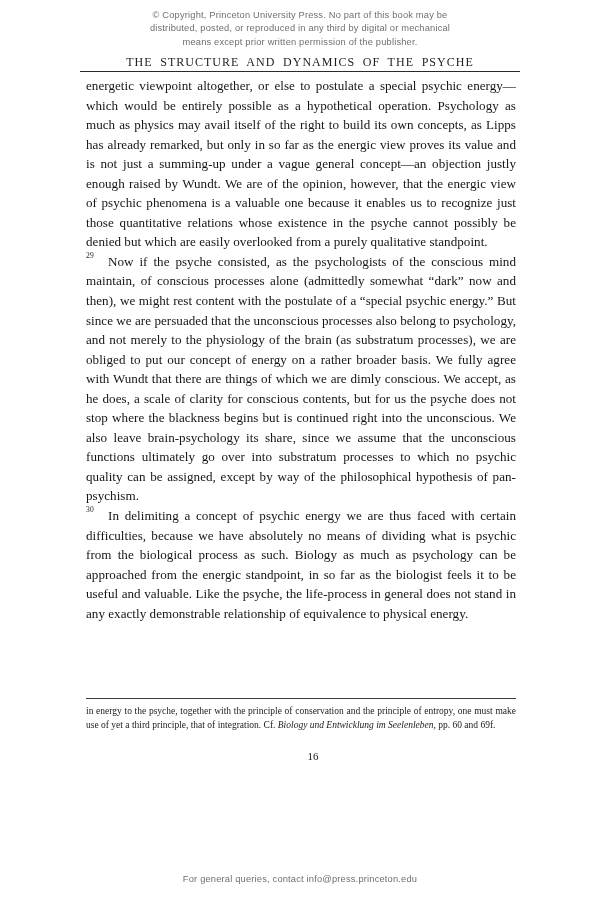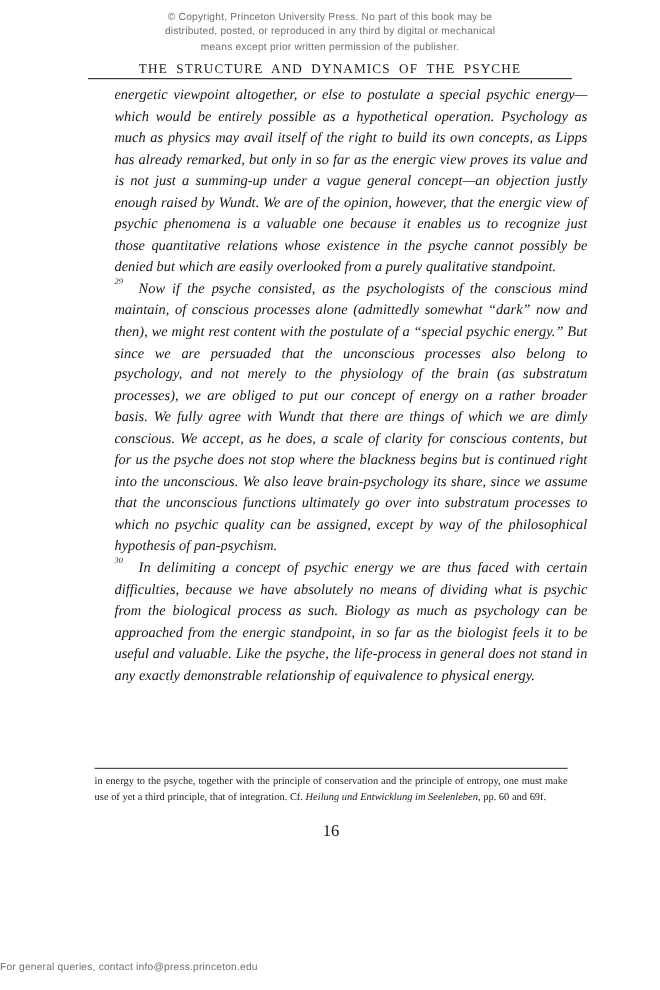--- a/index.html
+++ b/index.html
@@ -58,24 +58,23 @@
     left: 80px;
     top: 71px;
     width: 440px;
     height: 1px;
     background: #2a2a2a;
   }
 
   
   .textblock {
     position: absolute;
-    left: 104px;
+    left: 86px;
     top: 76px;
     width: 430px;
-    font-style: italic;
   }
   p.body {
     margin: 0;
     font-size: 13.1px;
     line-height: 19.55px;
     text-align: justify;
     text-align-last: left;
     color: #151515;
     letter-spacing: 0.002em;
     hyphens: none;
@@ -113,36 +112,36 @@
     line-height: 14.2px;
     text-align: justify;
     text-align-last: left;
     color: #1a1a1a;
   }
   .footnote i { font-style: italic; }
 
   
   .folio {
     position: absolute;
-    left: 86px;
+    left: 98px;
     top: 748px;
     width: 430px;
     text-align: center;
-    font-size: 15px;
+    font-size: 11px;
     line-height: 16px;
     color: #161616;
   }
 
   
   .footer {
     position: absolute;
     left: 0;
     top: 873px;
     width: 600px;
-    text-align: left;
+    text-align: center;
     font-family: "Liberation Sans", "DejaVu Sans", sans-serif;
     font-size: 9.3px;
     line-height: 13px;
     color: #6f6f6f;
     letter-spacing: 0.02em;
   }
 </style>
 </head>
 <body>
 
@@ -167,19 +166,19 @@
       <span class="parnum">29</span><span>Now if the psyche consisted, as the psychologists of the conscious mind maintain, of conscious processes alone (admittedly somewhat “dark” now and then), we might rest content with the postulate of a “special psychic energy.” But since we are persuaded that the unconscious processes also belong to psychology, and not merely to the physiology of the brain (as substratum processes), we are obliged to put our concept of energy on a rather broader basis. We fully agree with Wundt that there are things of which we are dimly conscious. We accept, as he does, a scale of clarity for conscious contents, but for us the psyche does not stop where the blackness begins but is continued right into the unconscious. We also leave brain-psychology its share, since we assume that the unconscious functions ultimately go over into substratum processes to which no psychic quality can be assigned, except by way of the philosophical hypothesis of pan-psychism.</span>
     </p>
 
     <p class="body indent rel">
       <span class="parnum">30</span><span>In delimiting a concept of psychic energy we are thus faced with certain difficulties, because we have absolutely no means of dividing what is psychic from the biological process as such. Biology as much as psychology can be approached from the energic standpoint, in so far as the biologist feels it to be useful and valuable. Like the psyche, the life-process in general does not stand in any exactly demonstrable relationship of equivalence to physical energy.</span>
     </p>
 
   </div>
 
   <div class="note-rule"></div>
-  <p class="footnote"><span>in energy to the psyche, together with the principle of conservation and the principle of entropy, one must make use of yet a third principle, that of integration. Cf. </span><i>Heilung und Entwicklung im Seelenleben</i><span>, pp. 60 and 69f.</span></p>
+  <p class="footnote"><span>in energy to the psyche, together with the principle of conservation and the principle of entropy, one must make use of yet a third principle, that of integration. Cf. </span><i>Biology und Entwicklung im Seelenleben</i><span>, pp. 60 and 69f.</span></p>
 
   <div class="folio">16</div>
 
   <div class="footer">For general queries, contact info@press.princeton.edu</div>
 
 </div>
 
 </body></html>

